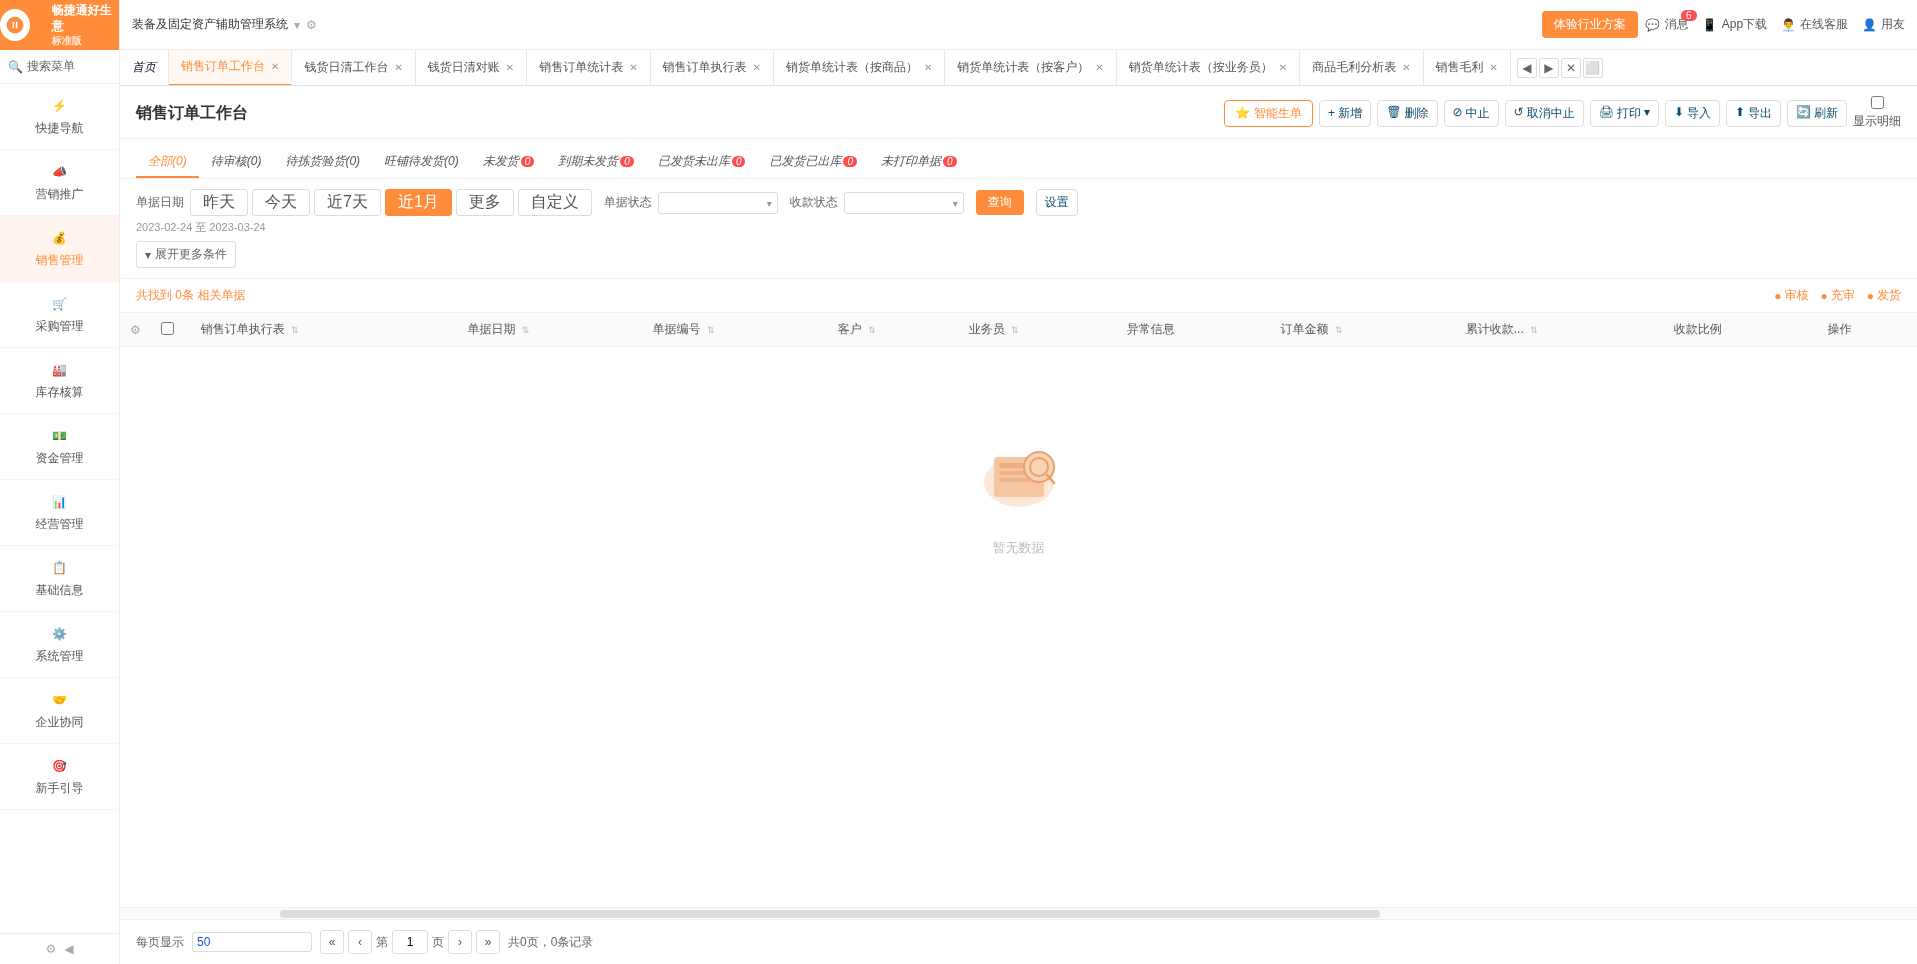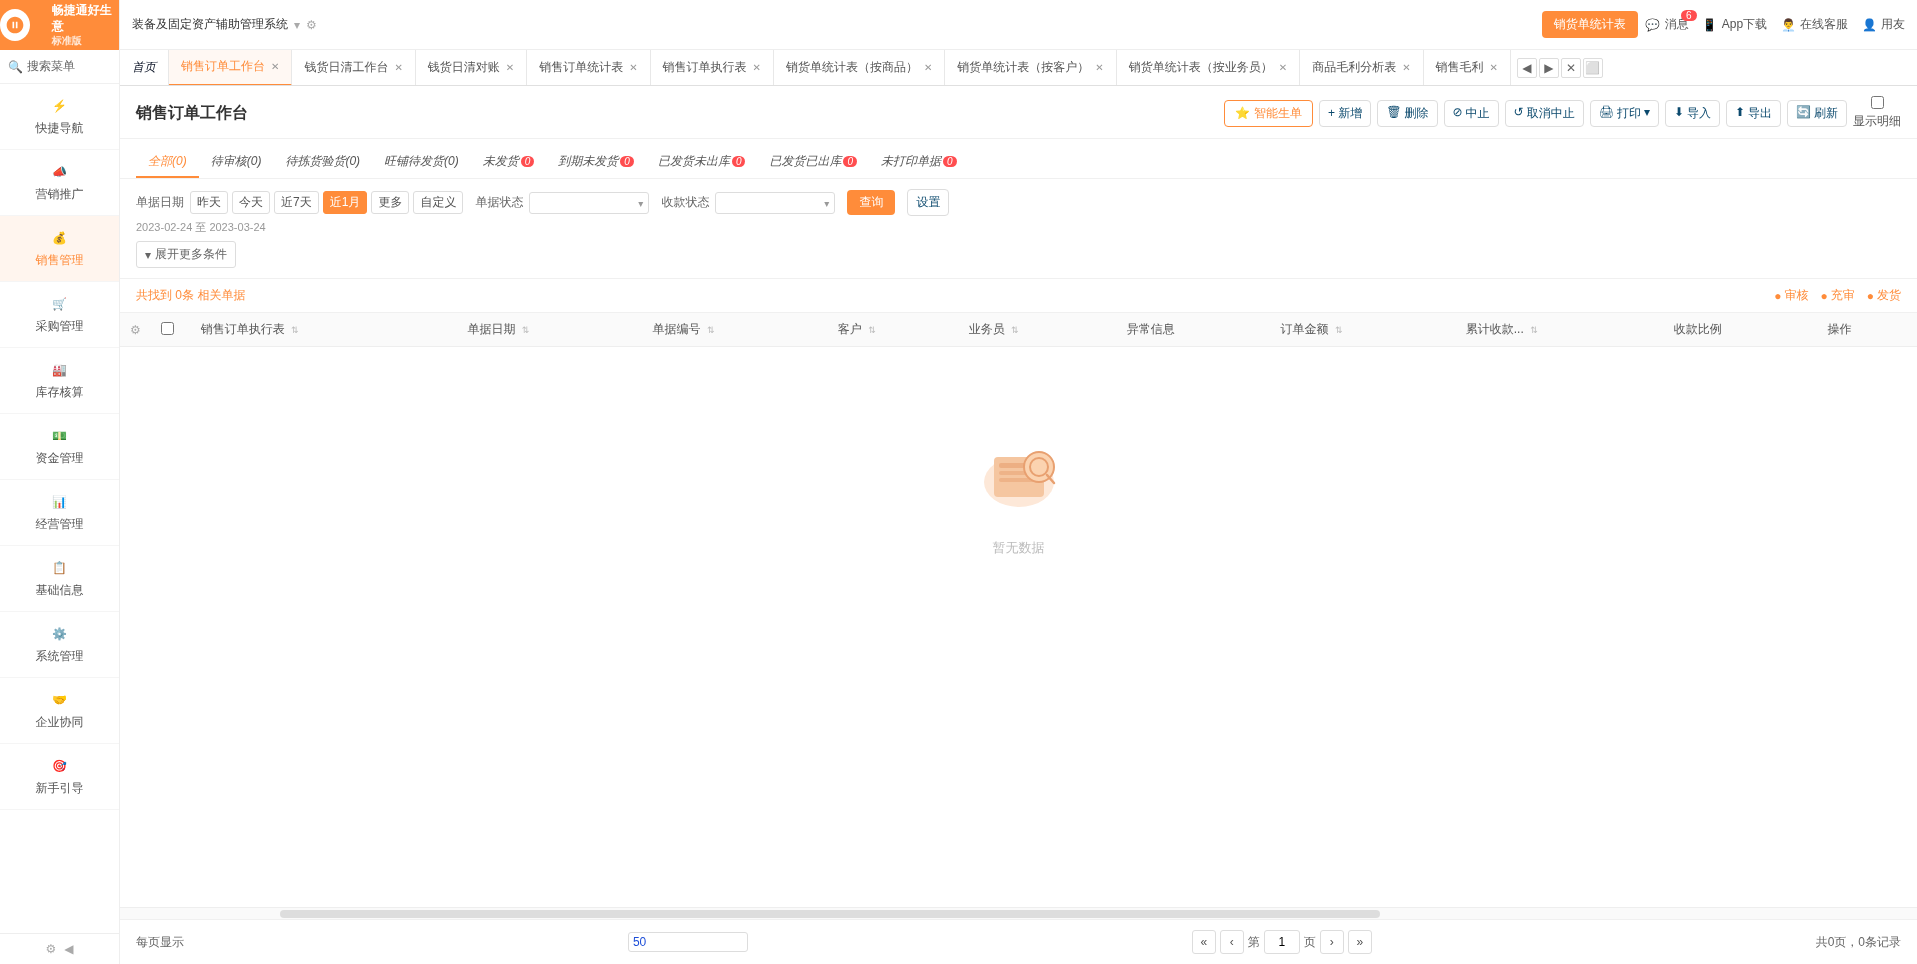--- a/index.html
+++ b/index.html
@@ -54,21 +54,21 @@
     .sub-tab { padding: 6px 12px; cursor: pointer; color: #555; border-bottom: 2px solid transparent; white-space: nowrap; font-size: 12px; }
     .sub-tab.active { color: #ff8c3a; border-bottom-color: #ff8c3a; }
     .sub-tab .count-badge { background: #ff4d4f; color: #fff; border-radius: 10px; padding: 0 4px; font-size: 10px; margin-left: 2px; }
 
     
     .filter-area { background: #fff; padding: 10px 16px; border-bottom: 1px solid #f0f0f0; }
     .filter-row { display: flex; align-items: center; gap: 12px; flex-wrap: wrap; }
     .filter-item { display: flex; align-items: center; gap: 6px; }
     .filter-label { color: #666; white-space: nowrap; }
     .filter-date-btns { display: flex; gap: 4px; align-items: center; }
-    .date-btn { padding: 2px 6px; border: 1px solid #ddd; border-radius: 3px; cursor: pointer; color: #555; background: #fff; font-size: 12px; }
+    .date-btn { padding: 2px 12px; border: 1px solid #ddd; border-radius: 3px; cursor: pointer; color: #555; background: #fff; font-size: 16px; }
     .date-btn.active { background: #ff8c3a; color: #fff; border-color: #ff8c3a; }
     .filter-select { border: 1px solid #ddd; border-radius: 3px; padding: 3px 20px 3px 6px; color: #1d4ed8; background: #fff; appearance: none; cursor: pointer; min-width: 120px; font-size: 12px; }
     .select-wrapper { position: relative; display: inline-block; }
     .select-wrapper::after { content: '▾'; position: absolute; right: 6px; top: 50%; transform: translateY(-50%); color: #999; pointer-events: none; font-size: 10px; }
     .expand-btn { display: flex; align-items: center; gap: 4px; color: #666; cursor: pointer; font-size: 12px; padding: 4px 8px; border: 1px solid #ddd; border-radius: 3px; background: #fff; }
 
     
     .table-area { flex: 1; background: #fff; margin: 0; overflow: auto; }
     .table-toolbar { display: flex; align-items: center; justify-content: space-between; padding: 8px 16px; border-bottom: 1px solid #f0f0f0; }
     .table-count { color: #666; font-size: 12px; }
@@ -82,21 +82,21 @@
     th .sort-arrows { color: #bbb; font-size: 9px; margin-left: 3px; }
     .col-checkbox { width: 40px; }
     .col-settings { width: 30px; }
 
     
     .empty-state { display: flex; flex-direction: column; align-items: center; justify-content: center; padding: 80px 0; }
     .empty-icon { width: 100px; height: 100px; margin-bottom: 12px; }
     .empty-text { color: #bbb; font-size: 13px; }
 
     
-    .pagination { display: flex; align-items: center; justify-content: space-between; padding: 10px 16px; background: #fff; border-top: 1px solid #f0f0f0; gap: 8px; }
+    .pagination { display: flex; align-items: center; justify-content: flex-start; padding: 10px 16px; background: #fff; border-top: 1px solid #f0f0f0; gap: 8px; }
     .pagination select { border: 1px solid #ddd; border-radius: 3px; padding: 2px 4px; font-size: 12px; }
     .page-nav { display: flex; align-items: center; gap: 4px; }
     .page-btn { width: 24px; height: 24px; display: flex; align-items: center; justify-content: center; border: 1px solid #ddd; border-radius: 3px; cursor: pointer; background: #fff; color: #555; font-size: 12px; }
     .page-input { width: 36px; height: 24px; border: 1px solid #ddd; border-radius: 3px; text-align: center; font-size: 12px; }
     .page-info { color: #666; font-size: 12px; }
 
     
     .scroll-bar-area { height: 12px; background: #fafafa; border-top: 1px solid #eee; position: relative; overflow: hidden; }
     .scroll-bar-thumb { position: absolute; left: 160px; top: 2px; width: 1100px; height: 8px; background: #ddd; border-radius: 4px; }
   </style>
@@ -173,21 +173,21 @@
 </div>
 
 <div class="main">
 
   <div class="top-header">
     <div class="system-title">
       <span>装备及固定资产辅助管理系统</span>
       <span style="color:#aaa;cursor:pointer;">▾</span>
       <span style="color:#aaa;cursor:pointer;">⚙</span>
     </div>
-    <button class="btn-industry">销货单统计表</button>
+    <button class="btn-industry">体验行业方案</button>
     <div class="header-actions">
       <div class="action-item">
         <span>💬</span>
         <span>消息</span>
         <span class="badge">6</span>
       </div>
       <div class="action-item">
         <span>📱</span>
         <span>App下载</span>
       </div>

